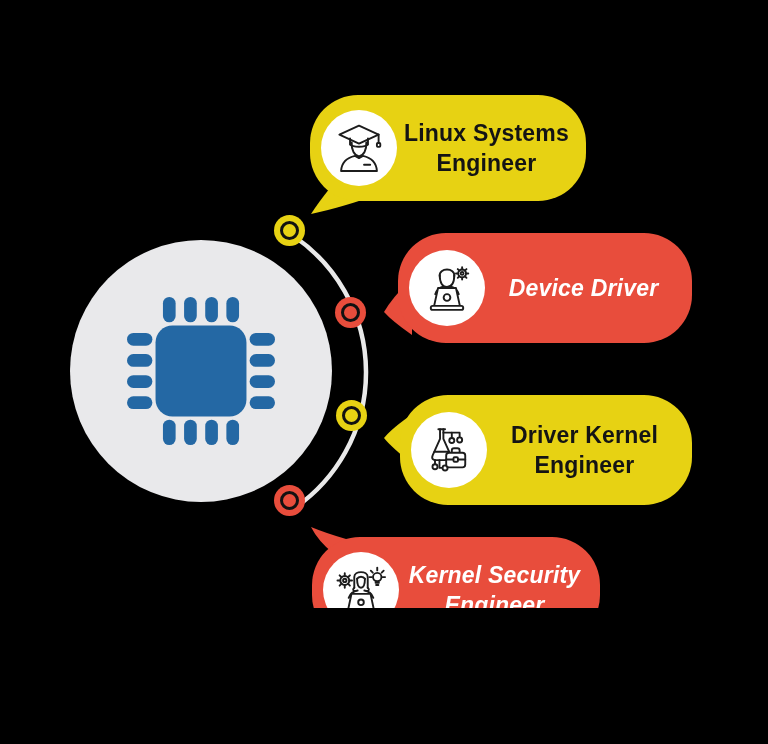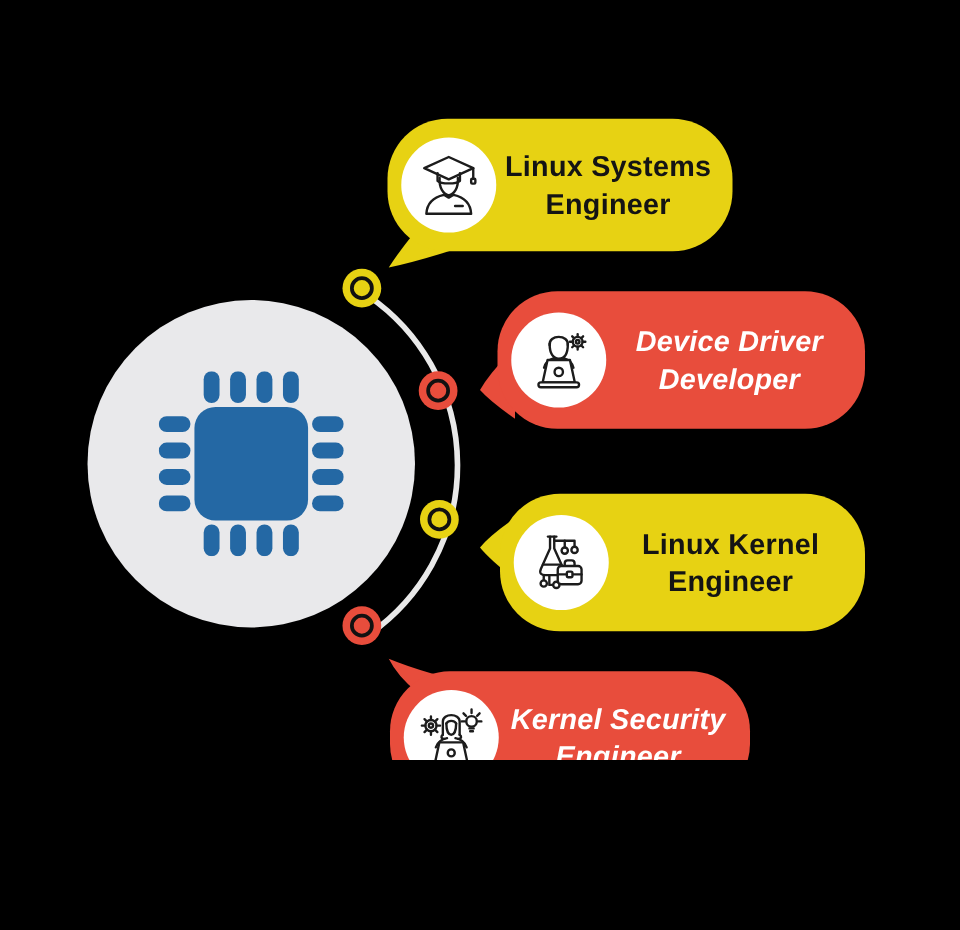--- a/index.html
+++ b/index.html
@@ -128,21 +128,20 @@
         <circle class="licon" cx="77" cy="24" r="2.6"></circle>
         <path class="licon" stroke-width="3" d="M84 24 L88 24 M81.9 28.9 L84.8 31.8 M77 31 L77 35 M72.1 28.9 L69.2 31.8 M70 24 L66 24 M72.1 19.1 L69.2 16.2 M77 17 L77 13 M81.9 19.1 L84.8 16.2"></path>
         <path class="licon" d="M29 61 C31 53 37 49 44 47 M56 47 C63 49 69 53 71 61"></path>
         <path class="licon wfill" d="M34 50 H66 L73 82 H27 Z"></path>
         <circle class="licon" cx="50" cy="67" r="6"></circle>
         <rect class="licon wfill" x="21" y="82" width="58" height="7" rx="3.5"></rect>
       </svg>
     </div>
     <div class="label">
       <span>Device Driver</span>
-      <span>Developer</span>
     </div>
   </div>
 
   <div class="bubble bubble--yellow b3">
     <div class="badge">
       <svg width="56" height="56" viewBox="0 0 100 100" aria-hidden="true">
         <path class="licon" d="M31 13 H43"></path>
         <path class="licon" d="M34 13 V30 L21 59 C18 66 22 68 27 68 H47 C52 68 56 66 53 59 L40 30 V13"></path>
         <path class="licon" d="M24 53 H50"></path>
         <path class="licon" d="M40 19 H69 V27"></path>
@@ -153,21 +152,21 @@
         <circle class="licon" cx="25" cy="80" r="4.5"></circle>
         <path class="licon" d="M33 68 V82 H37"></path>
         <circle class="licon" cx="43" cy="82" r="4.5"></circle>
         <path class="licon" d="M55 55 V51 C55 48 57 47 59 47 H65 C68 47 69 48 69 51 V55"></path>
         <rect class="licon wfill" x="45" y="55" width="34" height="26" rx="5"></rect>
         <path class="licon" d="M45 67 H79"></path>
         <rect class="licon wfill" x="58" y="63" width="8" height="8" rx="2"></rect>
       </svg>
     </div>
     <div class="label">
-      <span>Linux Kernel</span>
+      <span>Driver Kernel</span>
       <span>Engineer</span>
     </div>
   </div>
 
   <div class="bubble bubble--red b4">
     <div class="badge">
       <svg width="56" height="56" viewBox="0 0 100 100" aria-hidden="true">
         <circle class="licon" cx="21" cy="33" r="8"></circle>
         <circle class="licon" cx="21" cy="33" r="3"></circle>
         <path class="licon" stroke-width="3" d="M29 33 L34 33 M26.7 38.7 L30.2 42.2 M21 41 L21 46 M15.3 38.7 L11.8 42.2 M13 33 L8 33 M15.3 27.3 L11.8 23.8 M21 25 L21 20 M26.7 27.3 L30.2 23.8"></path>

